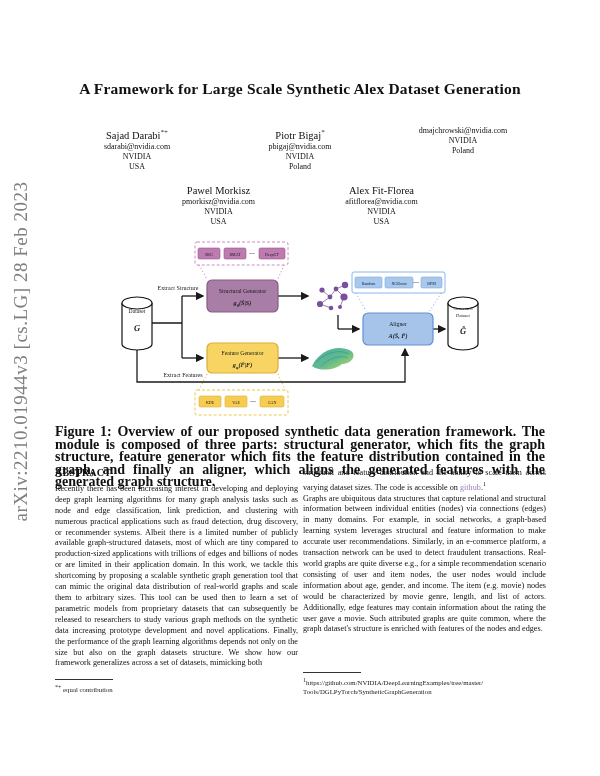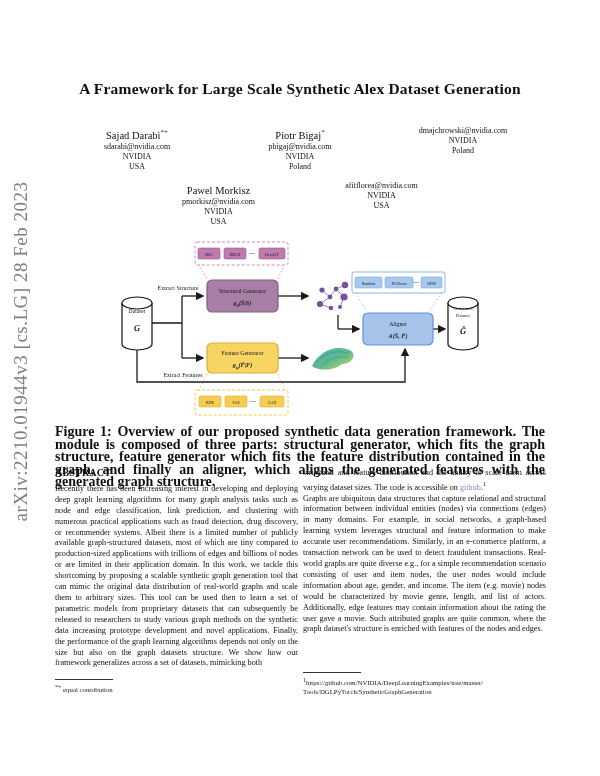--- a/index.html
+++ b/index.html
@@ -72,20 +72,21 @@
   </div>
 
   <div id="author-row-2" class="author-row">
     <div class="author">
       <div class="nm"><span>Pawel Morkisz</span><sup></sup></div>
       <div class="dt">pmorkisz@nvidia.com</div>
       <div class="dt">NVIDIA</div>
       <div class="dt">USA</div>
     </div>
     <div class="author">
+      <div class="nm"><span>Alex Fit-Florea</span><sup></sup></div>
       <div class="dt">afitflorea@nvidia.com</div>
       <div class="dt">NVIDIA</div>
       <div class="dt">USA</div>
     </div>
   </div>
 
   <svg id="figure-diagram" viewBox="0 0 400 185" width="400" height="185">
     <defs>
       <marker id="arr" viewBox="0 0 10 10" refX="8.5" refY="5" markerWidth="6.5" markerHeight="6.5" orient="auto-start-reverse">
         <path d="M0,0 L10,5 L0,10 z" fill="#1a1a1a"></path>

